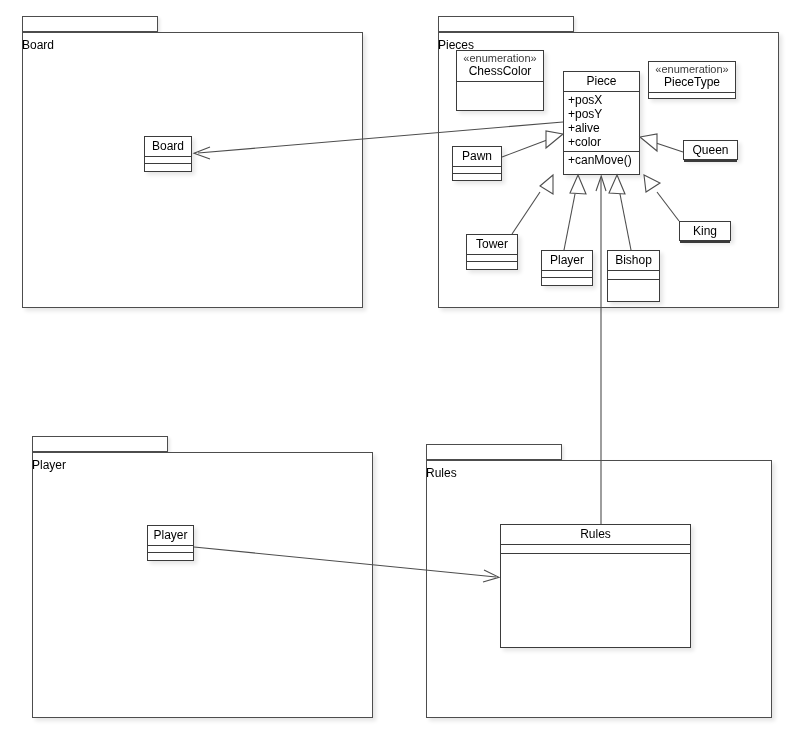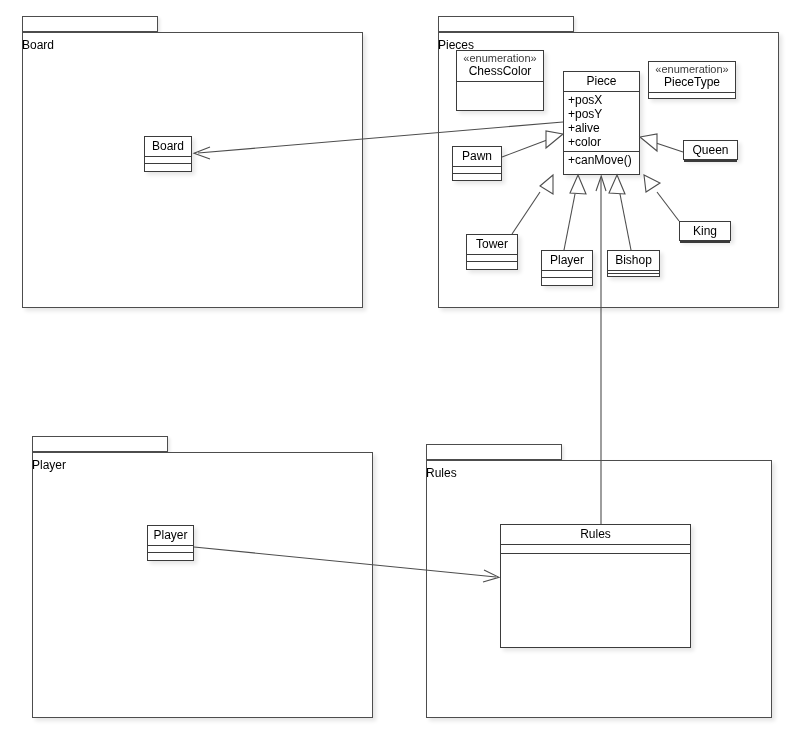--- a/index.html
+++ b/index.html
@@ -252,21 +252,21 @@
     <div class="uml-sec empty"></div>
     <div class="uml-sec last empty"></div>
   </div>
 
   <div class="uml" style="left:541px;top:250px;width:52px;height:36px;">
     <div class="uml-name">Player</div>
     <div class="uml-sec empty"></div>
     <div class="uml-sec last empty"></div>
   </div>
 
-  <div class="uml" style="left:607px;top:250px;width:53px;height:27px;">
+  <div class="uml" style="left:607px;top:250px;width:53px;height:52px;">
     <div class="uml-name">Bishop</div>
     <div class="uml-sec empty"></div>
     <div class="uml-sec last empty"></div>
   </div>
 
   <div class="uml" style="left:679px;top:221px;width:52px;height:20px;">
     <div class="uml-name">King</div>
     <div class="uml-sec empty"></div>
     <div class="uml-sec last empty"></div>
   </div>

